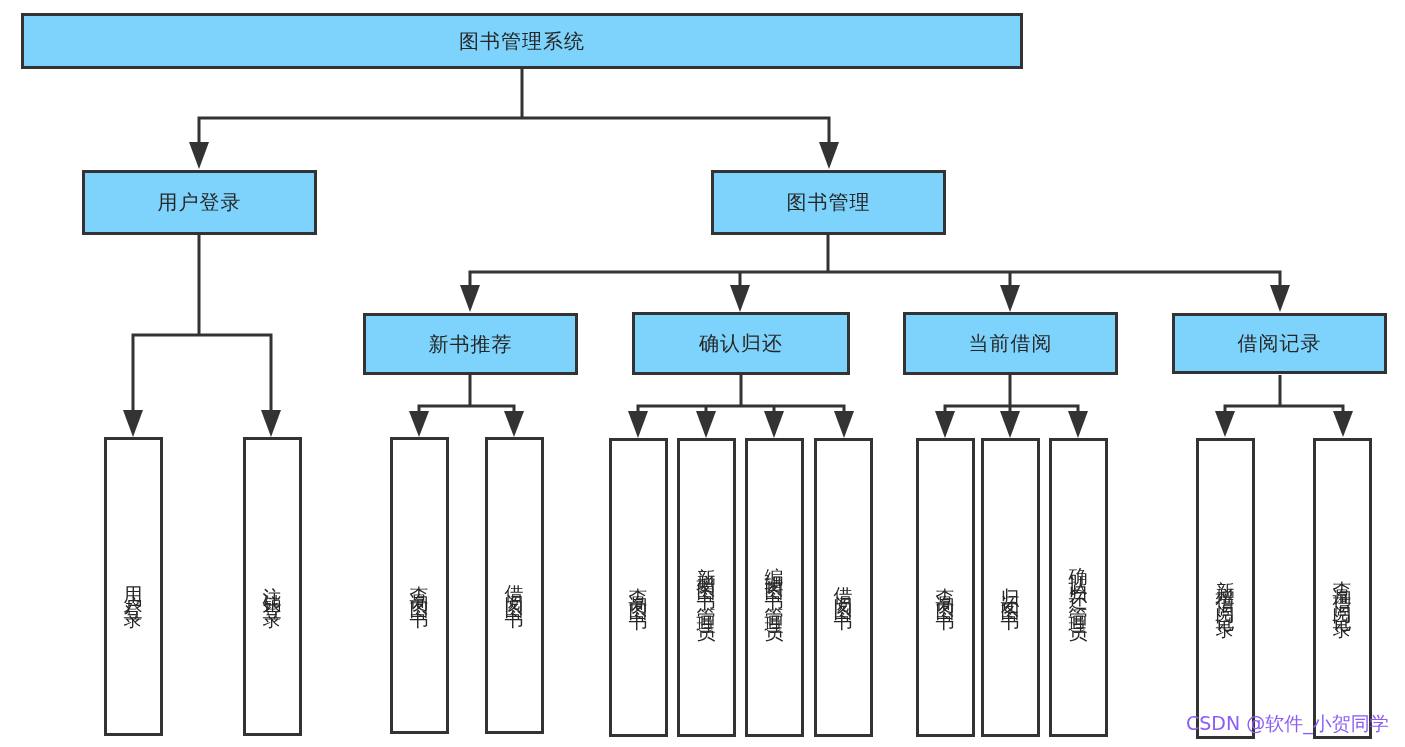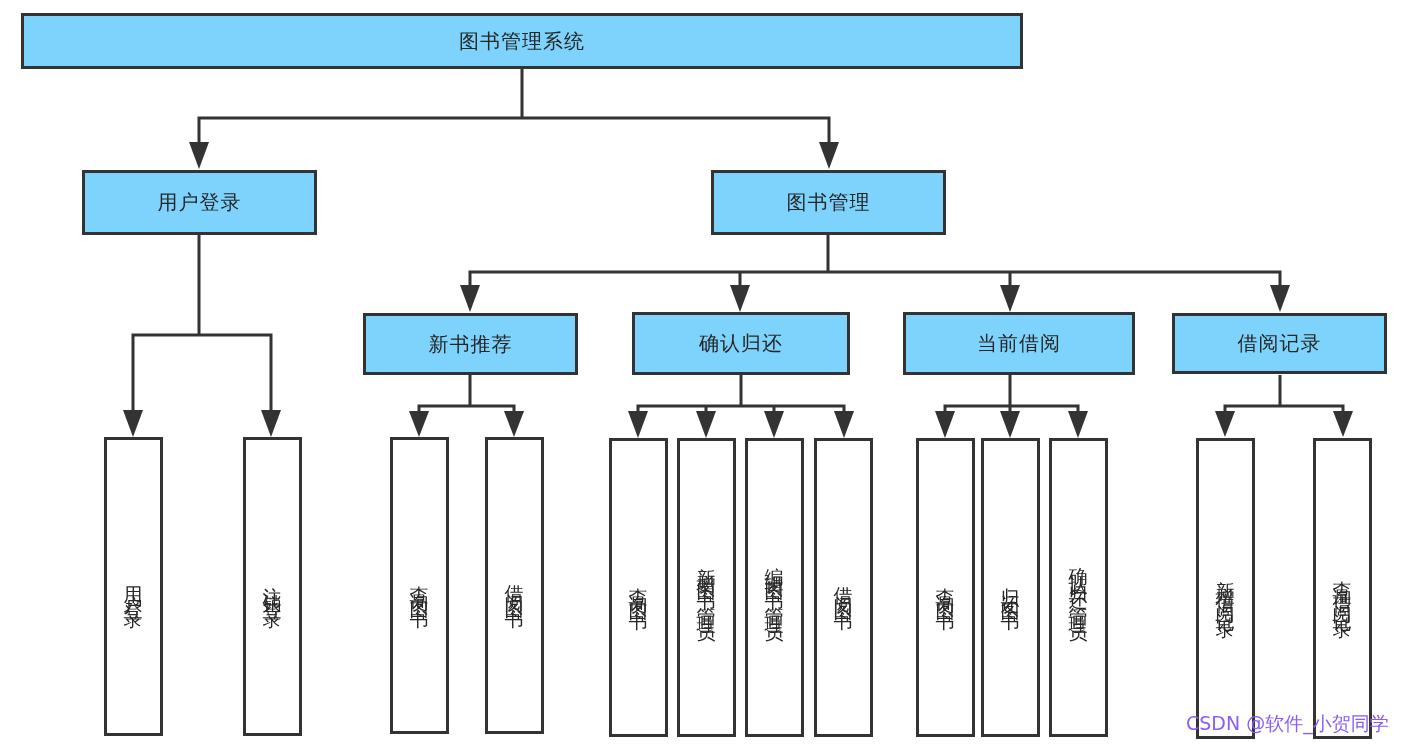--- a/index.html
+++ b/index.html
@@ -111,21 +111,21 @@
   <div class="hbox" style="left:711px; top:170px; width:235px; height:65px;">
     <span class="lbl">图书管理</span>
   </div>
 
   <div class="hbox" style="left:363px; top:313px; width:215px; height:62px;">
     <span class="lbl">新书推荐</span>
   </div>
   <div class="hbox" style="left:632px; top:312px; width:218px; height:63px;">
     <span class="lbl">确认归还</span>
   </div>
-  <div class="hbox" style="left:903px; top:312px; width:232px; height:63px;">
+  <div class="hbox" style="left:903px; top:312px; width:215px; height:63px;">
     <span class="lbl">当前借阅</span>
   </div>
   <div class="hbox" style="left:1172px; top:313px; width:215px; height:61px;">
     <span class="lbl">借阅记录</span>
   </div>
 
   <div class="vbox" style="left:104px; top:437px;">
     <span class="vlbl">用户登录</span>
   </div>
   <div class="vbox" style="left:243px; top:437px;">

